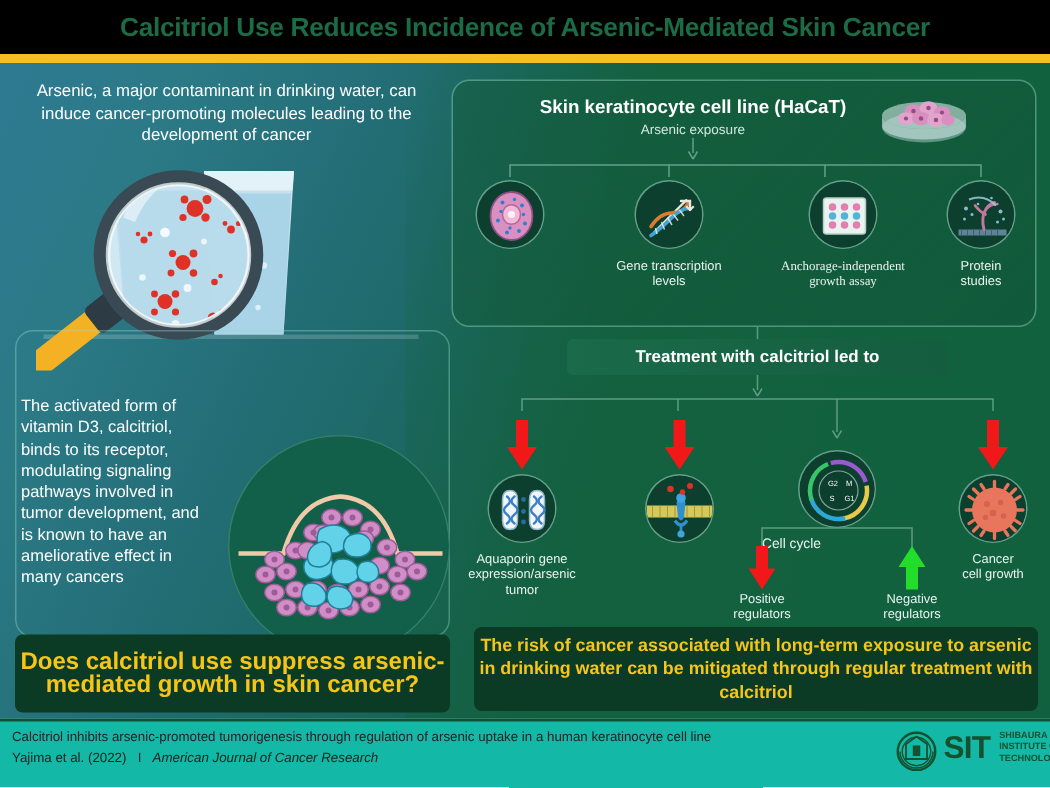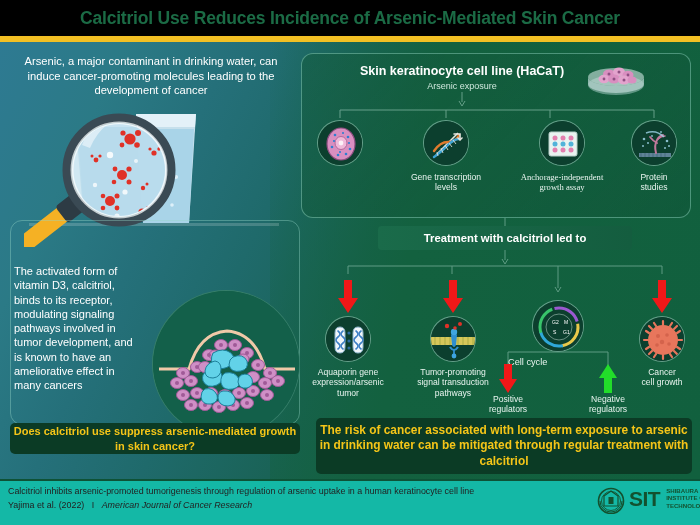--- a/index.html
+++ b/index.html
@@ -120,21 +120,21 @@
     color:#e8f4ef; font-size:9.2px;
   }
 
   
   .concl {
     position:absolute; border-radius:5px;
     background:#0b3b25;
     display:flex; align-items:center; justify-content:center;
     color:#f5c518; font-weight:bold; text-align:center;
   }
-  .concl-left { left:10px; top:381px; width:290px; height:31px; font-size:11px; line-height:15px; }
+  .concl-left { left:10px; top:381px; width:290px; height:52px; font-size:16px; line-height:15px; }
   .concl-right { left:316px; top:376px; width:376px; height:56px; font-size:11.9px; line-height:15.6px; }
 
   
   .footer {
     position:absolute; left:0; top:479px; width:700px; height:46px;
     background:#14b8a6;
   }
   .footer-line1 { position:absolute; left:8px; top:7px; color:#222; font-size:8.9px; }
   .footer-line2 { position:absolute; left:8px; top:21px; color:#222; font-size:8.9px; }
   .footer-line2 i { font-style:italic; }
@@ -520,23 +520,20 @@
           <path d="M19 30 q4 6 8 0" stroke="#2f8fd0" stroke-width="2.2" fill="none"></path>
           <path d="M23 32 L23 38" stroke="#2f8fd0" stroke-width="1.8"></path>
           <circle cx="23" cy="39" r="2.4" fill="#3fa5e0"></circle>
           <g fill="#e03127">
             <circle cx="16" cy="9" r="2.2"></circle>
               <circle cx="29" cy="7" r="2"></circle>
               <circle cx="24" cy="11" r="1.8"></circle>
           </g>
         </svg>
       </div>
-      <div class="mech-label">
-        <span>Tumor-promoting</span><br><span>signal transduction</span><br><span>pathways</span>
-      </div>
     </div>
     <div class="arrow-down-red" style="left:440px;top:238px;">
       <svg width="26" height="34" viewBox="0 0 26 34">
           <path d="M9 0 h8 v18 h6 L13 33 L3 18 h6 z" fill="#f01818"></path>
         </svg>
     </div>
 
     <div class="mech-col" style="left:508px;top:258px;">
       <div class="mech-circle" style="width:52px;height:52px;">
         <svg width="52" height="52" viewBox="0 0 52 52">

